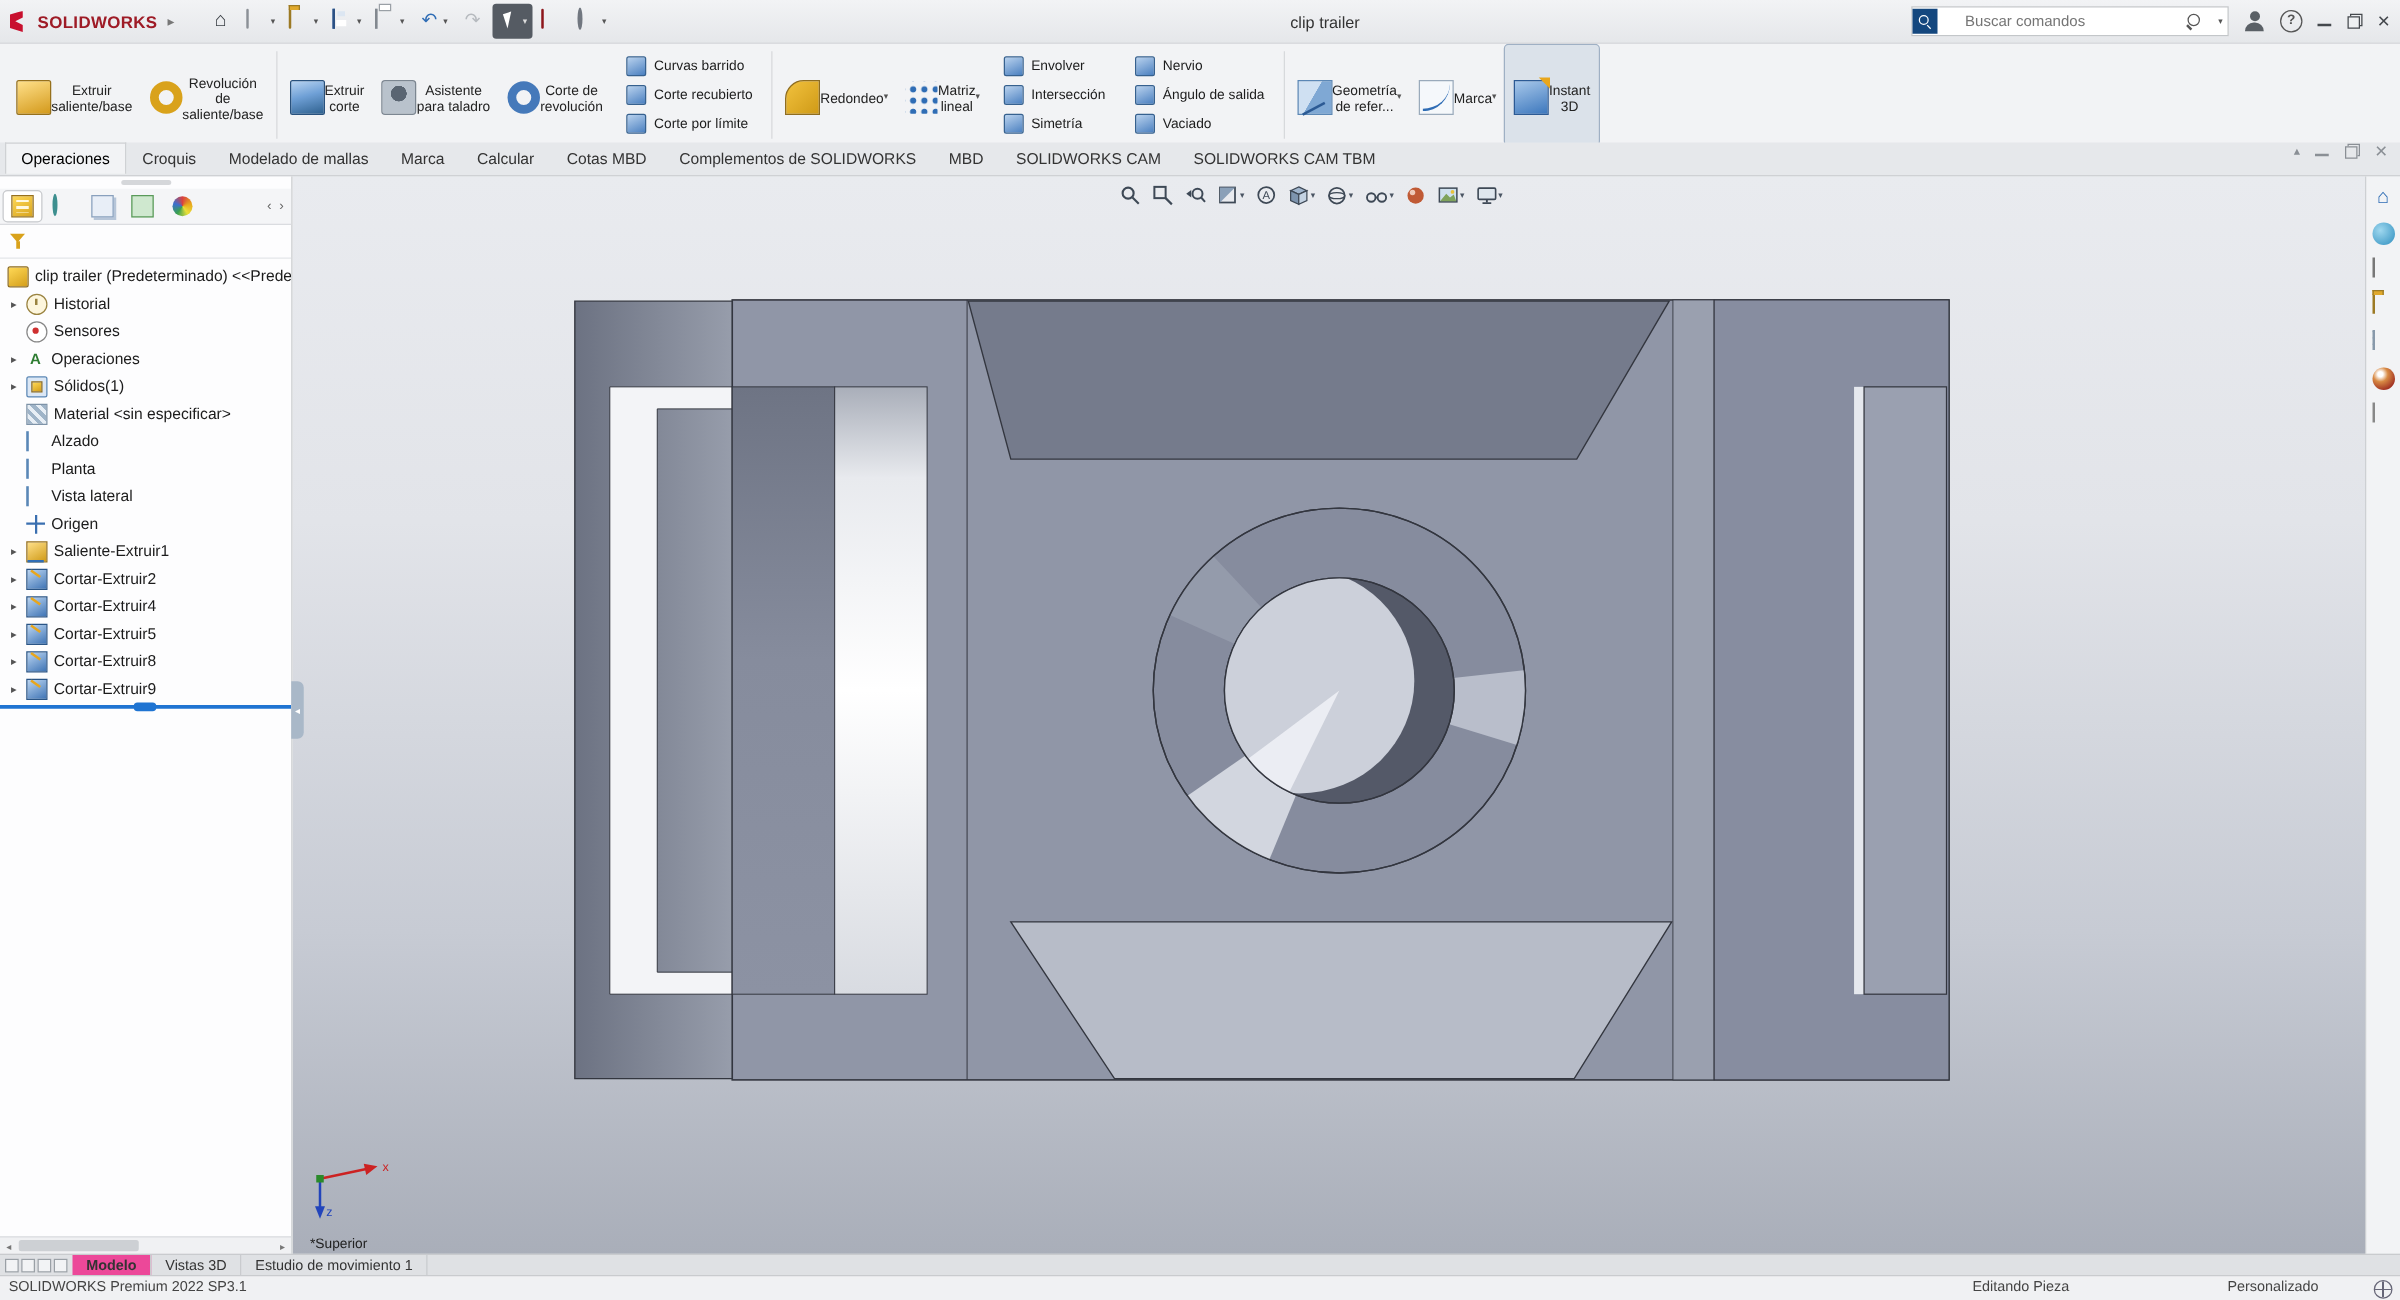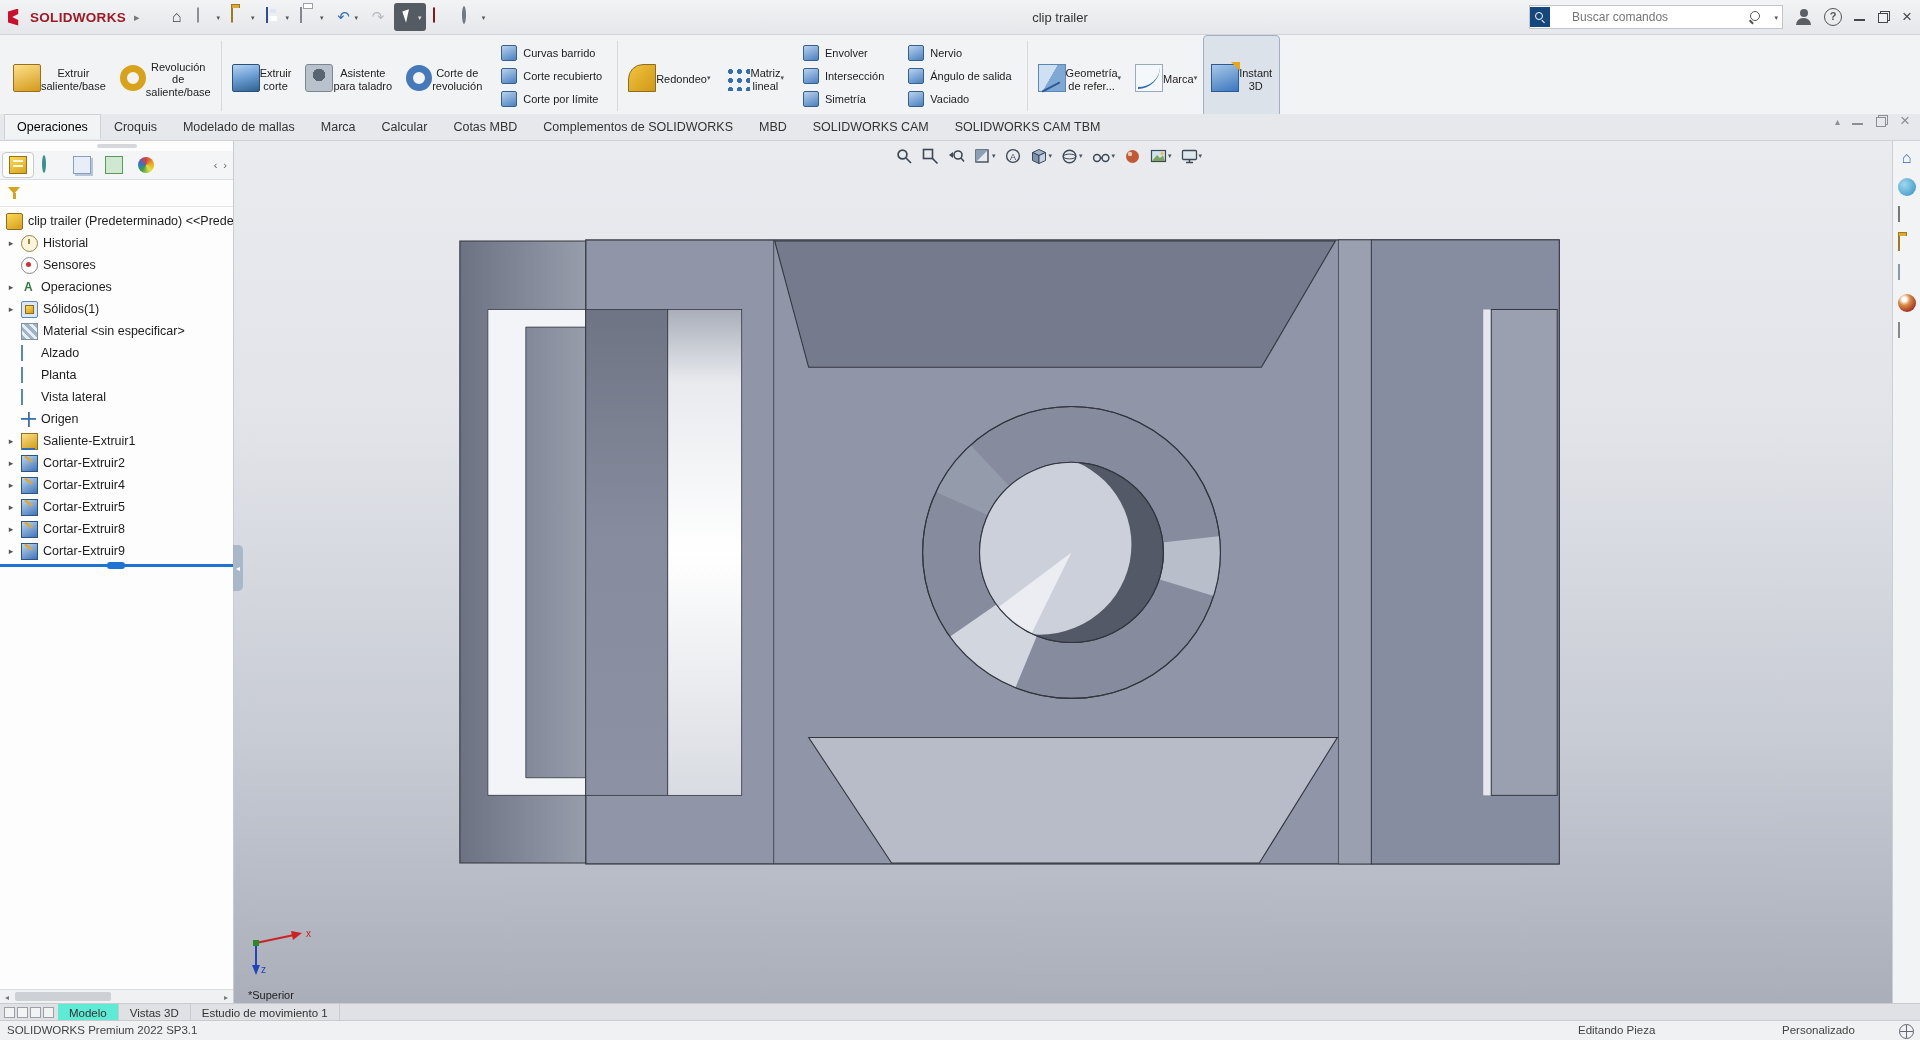--- a/index.html
+++ b/index.html
@@ -162,21 +162,21 @@
     background-image:linear-gradient(#8899aa 1px,transparent 1px),linear-gradient(90deg,#8899aa 1px,transparent 1px);background-size:5px 5px}
   .tp-app{border-radius:50%;background:radial-gradient(circle at 35% 30%,#fff 0 12%,#d88a44 35%,#a23323 75%)}
   .tp-doc{width:12px;height:15px;margin:1px auto;background:#fff;border:1px solid #888;position:relative}
   .tp-doc::after{content:"";position:absolute;inset:3px 2px;background:repeating-linear-gradient(#bbb 0 1px,transparent 1px 4px)}
   
   .doctabs{position:absolute;left:0;right:0;bottom:19px;height:17px;background:#dfe1e4;
     border-top:1px solid #c9cbce;display:flex;align-items:stretch;font-size:11.5px;z-index:20}
   .dt-split{display:flex;align-items:center;gap:2px;padding:0 4px}
   .dt-split i{width:9px;height:9px;border:1px solid #9aa0a6;background:#f2f3f5;display:block}
   .dtab{display:flex;align-items:center;padding:0 11px;border-right:1px solid #c9cbce;color:#333}
-  .dtab.active{background:#5eead4;font-weight:normal}
+  .dtab.active{background:#ec4899;font-weight:bold}
   .statusbar{position:absolute;left:0;right:0;bottom:0;height:19px;background:#f0f1f3;
     border-top:1px solid #c9cbce;font-size:11.5px;color:#444;z-index:20}
   .sb-left{position:absolute;left:7px;top:3px}
   .sb-edit{position:absolute;left:1578px;top:3px}
   .sb-custom{position:absolute;left:1782px;top:3px}
   .sb-globe{position:absolute;right:6px;top:3px;width:13px;height:13px;border:1.4px solid #667;border-radius:50%}
   .sb-globe::before{content:"";position:absolute;inset:0;border-radius:50%;
     background:linear-gradient(90deg,transparent 46%,#667 46% 54%,transparent 54%),linear-gradient(transparent 46%,#667 46% 54%,transparent 54%)}
 </style>
 </head>

